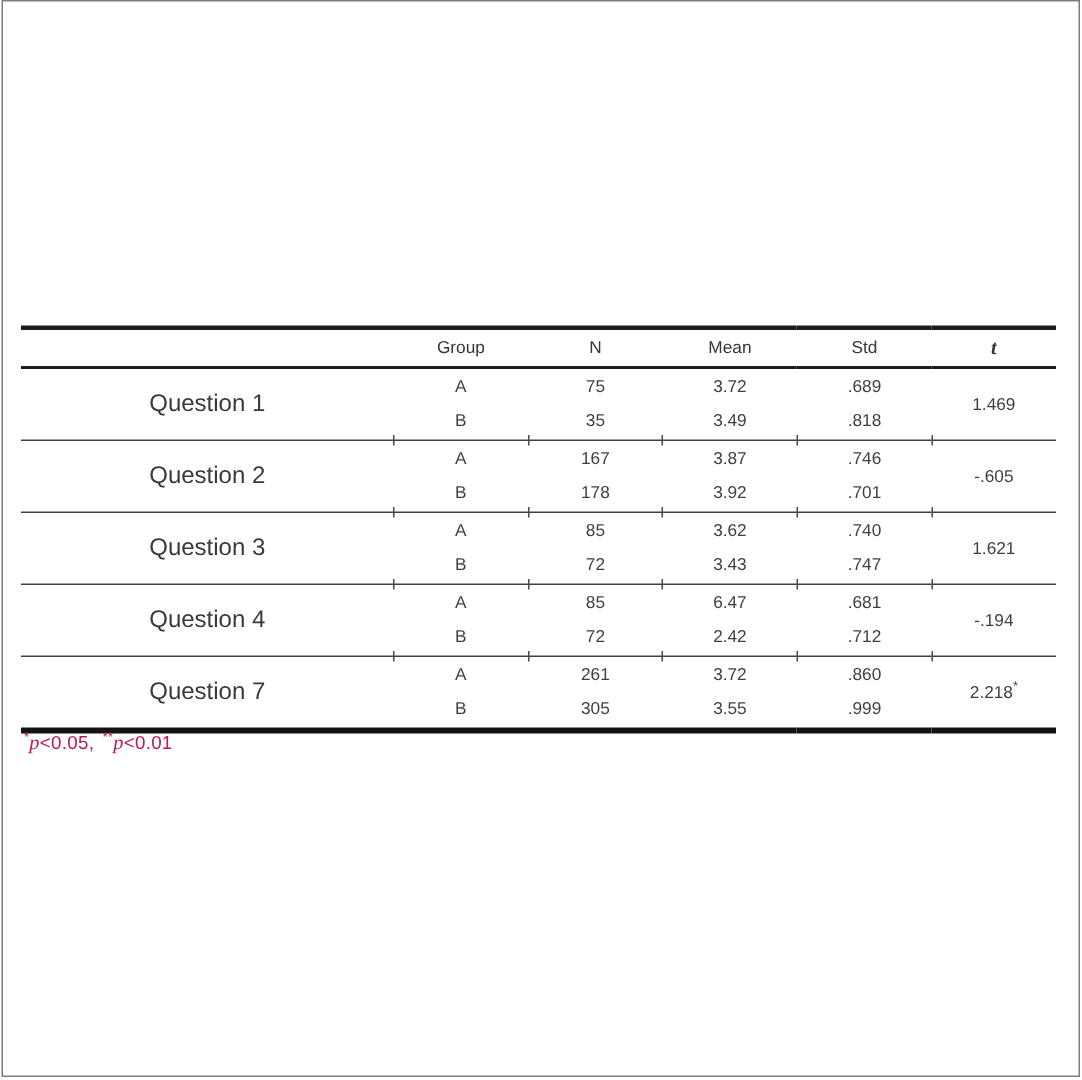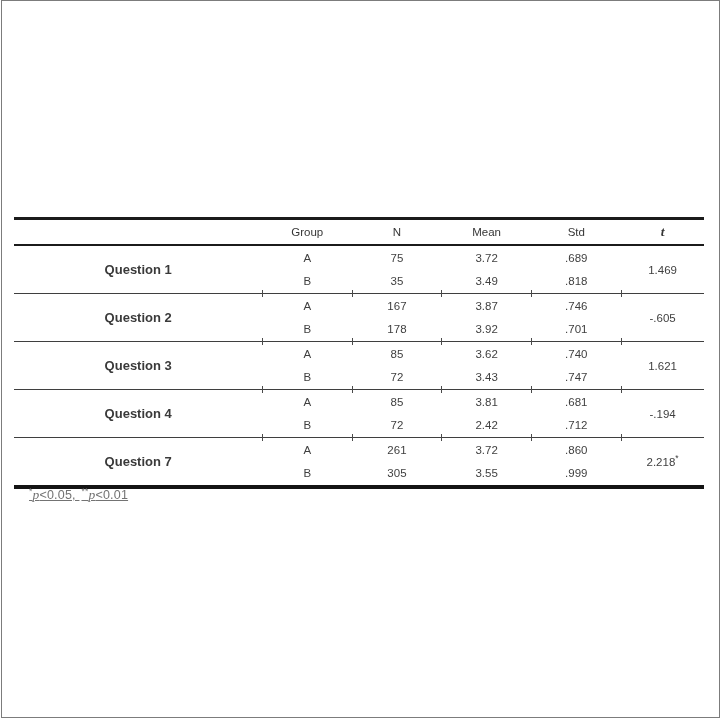--- a/index.html
+++ b/index.html
@@ -51,41 +51,40 @@
     font-size: 13.5px;
   }
   table.stats tbody td {
     height: 23.5px;
     padding: 0;
     font-size: 11.5px;
     text-align: center;
     vertical-align: middle;
     color: #3f3f3f;
   }
-  table.stats tbody td.q-cell { font-size: 13px; color: #3a3a3a; font-weight: bold; }
+  table.stats tbody td.q-cell { font-size: 16px; color: #3a3a3a; }
   table.stats tbody tr.block-start td { border-top: 1px solid #3f3f3f; }
   
   table.stats tbody tr.ticked td { position: relative; }
   table.stats tbody tr.ticked td.tick::before {
     content: "";
     position: absolute;
     left: -0.5px; top: -4px;
     width: 1px; height: 6.5px;
     background: #4a4a4a;
   }
   sup.sig { font-size: 8.5px; line-height: 0; }
 
   
   .footnote {
     position: absolute;
-    left: 29px; top: 487px;
+    left: 16px; top: 487px;
     font-size: 12.5px;
-    color: #737373;
+    color: #be185d;
     letter-spacing: 0.2px;
-    text-decoration: underline;
   }
   .footnote .p-ital {
     font-family: "Liberation Serif", serif;
     font-style: italic;
     font-size: 13.5px;
   }
   .footnote sup { font-size: 8.5px; line-height: 0; }
   .footnote .cond { margin-right: 2px; }
 </style>
 </head>
@@ -157,21 +156,21 @@
         <td>B</td>
         <td>72</td>
         <td>3.43</td>
         <td>.747</td>
       </tr>
 
       <tr class="block-start ticked">
         <td class="q-cell" rowspan="2">Question 4</td>
         <td class="tick">A</td>
         <td class="tick">85</td>
-        <td class="tick">3.81</td>
+        <td class="tick">6.47</td>
         <td class="tick">.681</td>
         <td class="tick" rowspan="2"><span>-.194</span><sup class="sig"></sup></td>
       </tr>
       <tr>
         <td>B</td>
         <td>72</td>
         <td>2.42</td>
         <td>.712</td>
       </tr>
 

